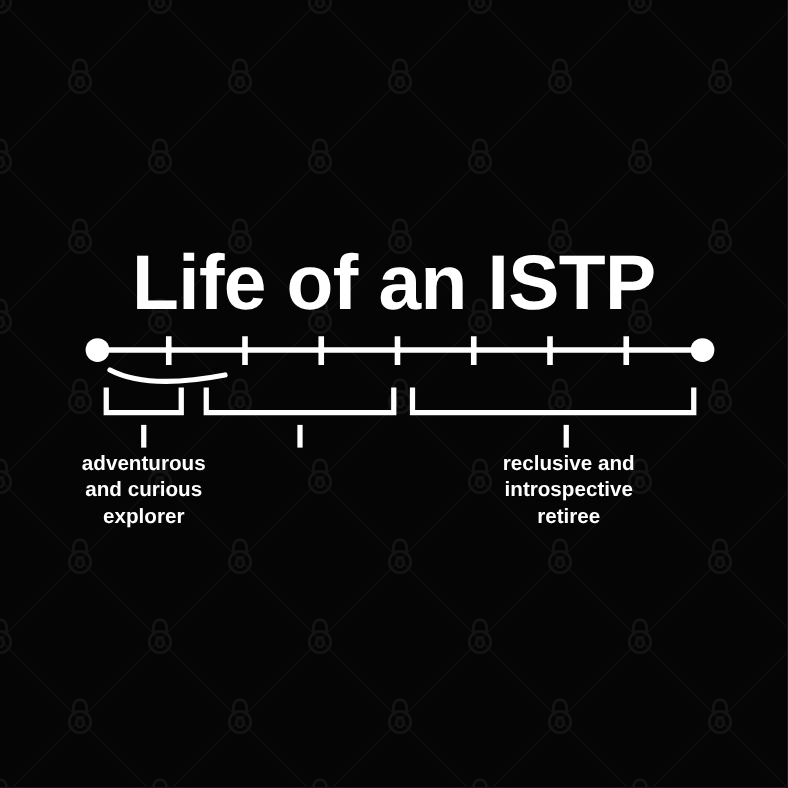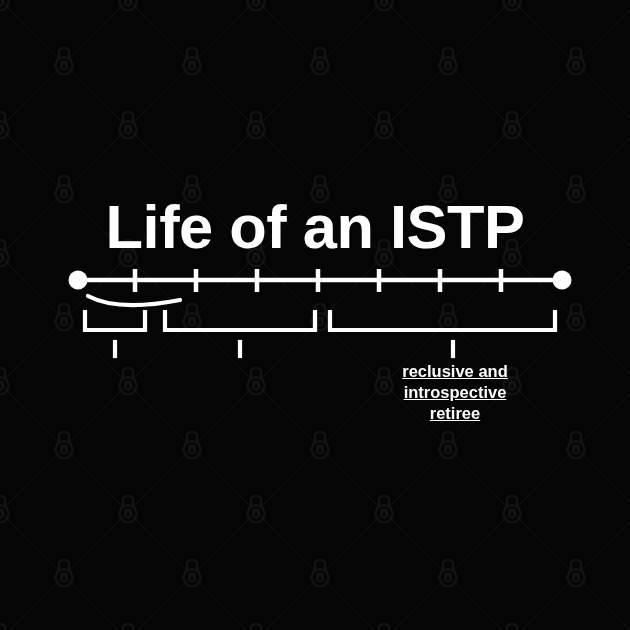--- a/index.html
+++ b/index.html
@@ -123,19 +123,22 @@
     </g>
 
     <g stroke="#ffffff" stroke-width="4.2" fill="none" stroke-linecap="square">
       <path d="M 330,312 L 330,330 L 555,330 L 555,312"></path>
       <line x1="453" y1="342" x2="453" y2="356"></line>
     </g>
   </svg>
 
   <div class="title">Life of an ISTP</div>
 
+  <div class="label" style="left:35px; width:160px; top:361px;">adventurous
+and curious
+explorer</div>
 
 
-  <div class="label" style="left:370px; width:170px; top:361px;text-decoration:underline;">reclusive and
+  <div class="label" style="left:370px; width:170px; top:361px;">reclusive and
 introspective
 retiree</div>
 
 </div>
 
 </body></html>

